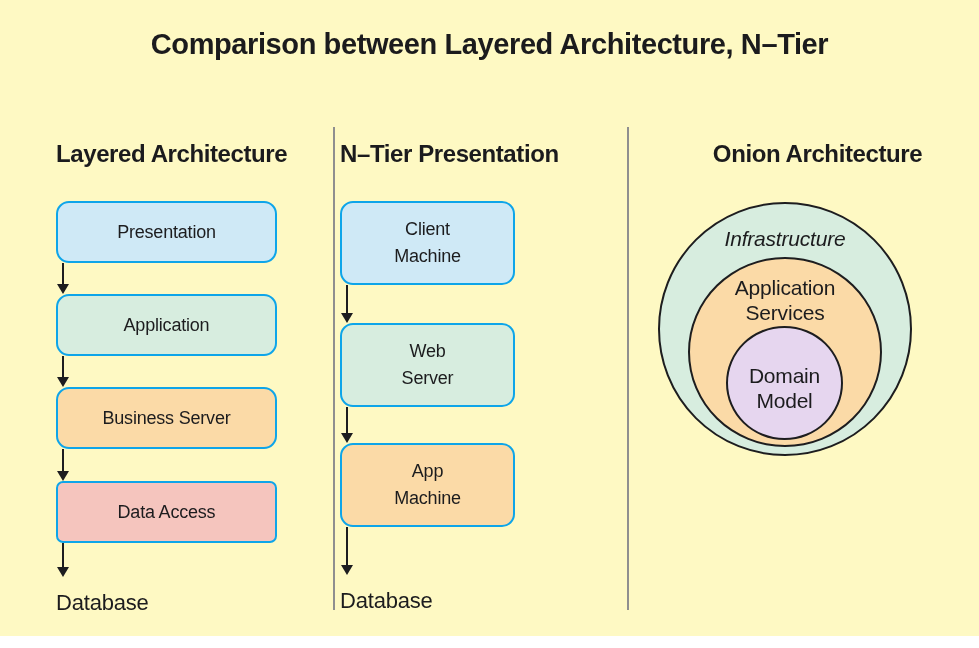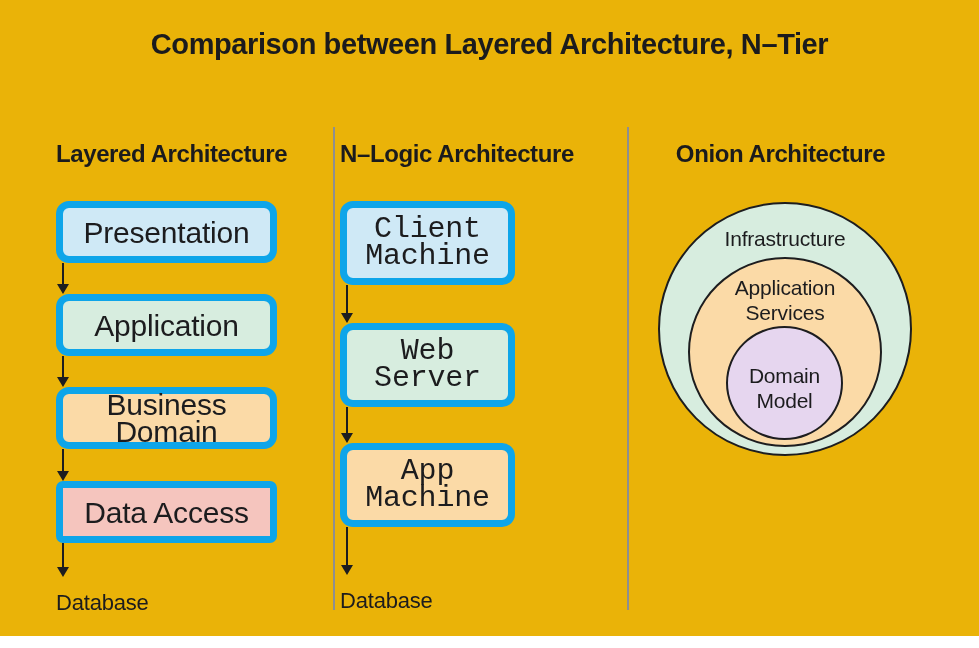--- a/index.html
+++ b/index.html
@@ -6,21 +6,21 @@
     margin: 0;
     padding: 0;
     background: #ffffff;
     font-family: "Liberation Sans", "DejaVu Sans", sans-serif;
     color: #1c1c1e;
   }
   .canvas {
     position: relative;
     width: 979px;
     height: 636px;
-    background: #eab308;
+    background: #fef9c3;
     overflow: hidden;
   }
   .title {
     position: absolute;
     top: 24px;
     left: 0;
     right: 0;
     text-align: center;
     font-size: 29px;
     font-weight: 700;
@@ -53,33 +53,33 @@
     font-weight: 700;
     line-height: 28px;
     letter-spacing: -0.4px;
     color: #1b1b1d;
     white-space: nowrap;
   }
   .first-box { margin-top: 33px; }
 
   .box {
     box-sizing: border-box;
-    border: 7px solid #0ea5e9;
+    border: 2px solid #0ea5e9;
     border-radius: 13px;
     display: flex;
     align-items: center;
     justify-content: center;
-    font-size: 30px;
+    font-size: 18px;
     line-height: 27px;
     letter-spacing: -0.2px;
     text-align: center;
     white-space: pre-line;
   }
   .box-wide { width: 221px; height: 62px; }
-  .box-tall { width: 175px; height: 84px; font-family: Liberation Mono, monospace; }
+  .box-tall { width: 175px; height: 84px; }
 
   .arrow {
     display: flex;
     flex-direction: column;
     align-items: center;
     width: 14px;
   }
   .arrow .shaft { width: 2px; flex: 1; background: #1d1d1f; }
   .arrow .head {
     width: 0; height: 0;
@@ -107,40 +107,41 @@
     left: 628px;
     top: 140px;
     width: 305px;
     text-align: center;
     font-size: 24px;
     font-weight: 700;
     line-height: 28px;
     letter-spacing: -0.4px;
     color: #1b1b1d;
     white-space: nowrap;
+    padding-left: 37px;
   }
   .ring {
     position: absolute;
     box-sizing: border-box;
     border: 2px solid #1d1d1f;
     border-radius: 50%;
   }
   .ring-outer  { left: 658px; top: 202px; width: 254px; height: 254px; }
   .ring-middle { left: 688px; top: 257px; width: 194px; height: 190px; }
   .ring-inner  { left: 726px; top: 326px; width: 117px; height: 114px; }
 
   .onion-label {
     position: absolute;
     text-align: center;
     font-size: 21px;
     line-height: 25px;
     letter-spacing: -0.2px;
     white-space: pre-line;
   }
-  .lbl-infrastructure { left: 658px; width: 254px; top: 226px; }
+  .lbl-infrastructure { left: 658px; width: 254px; top: 226px; font-style: italic; }
   .lbl-appservices    { left: 688px; width: 194px; top: 275px; }
   .lbl-domainmodel    { left: 726px; width: 117px; top: 363px; }
 </style>
 </head>
 <body>
 
 <div class="canvas">
 
   <div class="title">
     <div>Comparison between Layered Architecture, N–Tier</div>
@@ -157,37 +158,37 @@
         <div class="shaft"></div>
         <div class="head"></div>
       </div>
 
     <div class="box box-wide" style="background-color: rgb(215, 237, 223);">Application</div>
     <div class="arrow a31">
         <div class="shaft"></div>
         <div class="head"></div>
       </div>
 
-    <div class="box box-wide" style="background-color: rgb(251, 218, 167);">Business Domain</div>
+    <div class="box box-wide" style="background-color: rgb(251, 218, 167);">Business Server</div>
     <div class="arrow a32">
         <div class="shaft"></div>
         <div class="head"></div>
       </div>
 
     <div class="box box-wide" style="background-color: rgb(245, 197, 190); border-radius: 7px;">Data Access</div>
     <div class="arrow a34">
         <div class="shaft"></div>
         <div class="head"></div>
       </div>
 
     <div class="db-label">Database</div>
   </div>
 
   <div class="col col-ntier">
-    <div class="col-header">N–Logic Architecture</div>
+    <div class="col-header">N–Tier Presentation</div>
 
     <div class="box box-tall first-box" style="background-color: rgb(207, 233, 246);">Client
 Machine</div>
     <div class="arrow a38">
         <div class="shaft"></div>
         <div class="head"></div>
       </div>
 
     <div class="box box-tall" style="background-color: rgb(215, 237, 223);">Web
 Server</div>

